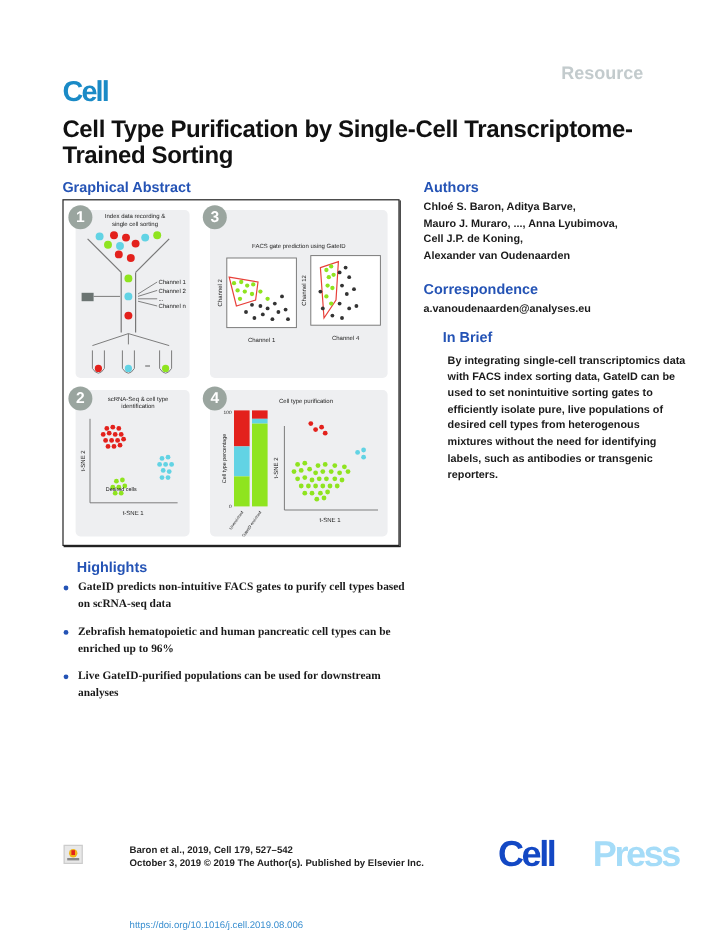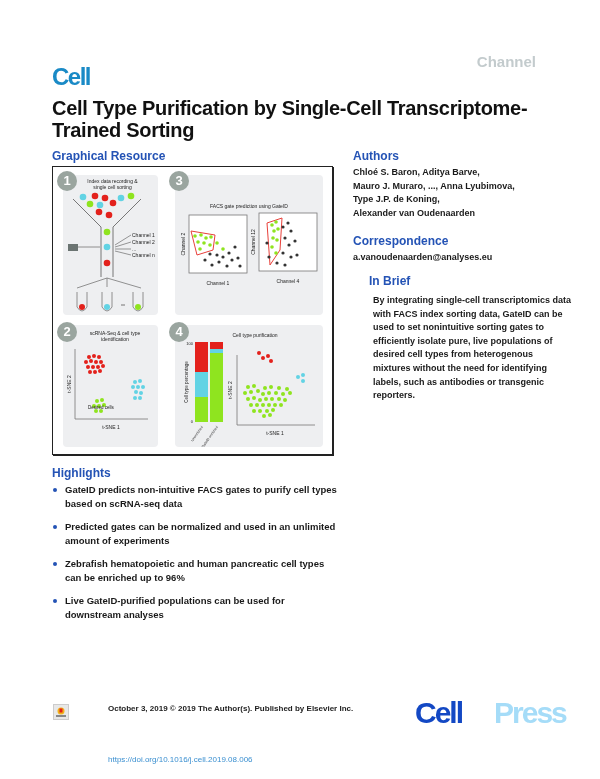--- a/index.html
+++ b/index.html
@@ -9,38 +9,38 @@
   .journal { left: 52px; top: 63px; font-size: 24px; font-weight: bold; color: #1a8ac6; letter-spacing: -1.5px; }
   .title { left: 52px; top: 97px; width: 500px; font-size: 20px; font-weight: bold; line-height: 22px; color: #111; letter-spacing: -0.3px; }
   .sec-h { font-size: 12px; font-weight: bold; color: #2453b5; }
   .ga-h { left: 52px; top: 149px; }
   .frame { left: 52px; top: 166px; width: 279px; height: 287px; border: 1.5px solid #222; box-shadow: 1px 1px 0 #222; background: #fff; }
   .panel { position: absolute; background: #eeeff1; border-radius: 4px; }
   .badge { position: absolute; width: 20px; height: 20px; border-radius: 50%; background: #9aa59f; color: #fff; font-size: 13px; font-weight: bold; text-align: center; line-height: 20px; }
   .ptxt { position: absolute; font-size: 5px; text-align: center; color: #222; line-height: 6px; }
   .right-col { left: 353px; width: 210px; }
   .rtext { font-size: 9px; line-height: 13.6px; color: #1a1a1a; font-weight: bold; }
-  .hl-list { left: 52px; top: 483px; width: 290px; margin: 0; padding: 0; list-style: none; }
+  .hl-list { left: 52px; top: 483px; width: 290px; margin: 0; padding: 0; list-style: none; font-family: Liberation Serif, serif; }
   .hl-list li { position: relative; padding-left: 13px; font-size: 9.5px; line-height: 14px; margin-bottom: 9px; color: #1a1a1a; font-weight: bold; }
   .hl-list li .bullet { position: absolute; left: 1px; top: 5px; width: 4px; height: 4px; border-radius: 50%; background: #2453b5; }
   .footer-txt { left: 108px; top: 703px; font-size: 8px; line-height: 11px; color: #222; font-weight: bold; }
   .doi { color: #3a8fd0; font-weight: normal; margin-top: 40px; }
   .cellpress { left: 415px; top: 696px; font-size: 30px; font-weight: bold; letter-spacing: -2px; }
   .cp1 { color: #1348c4; } .cp2 { color: #a5dcf8; padding-left: 32px; }
   .crossmark { left: 53px; top: 704px; width: 14px; height: 14px; background: #e8e8e8; border: 1px solid #ccc; }
   svg text { font-family: "Liberation Sans", sans-serif; }
 </style>
 </head>
 <body>
 
-<div class="abs resource">Channel</div>
+<div class="abs resource">Resource</div>
 <div class="abs journal">Cell</div>
 <div class="abs title">Cell Type Purification by Single-Cell Transcriptome-Trained Sorting</div>
 
-<div class="abs sec-h ga-h">Graphical Resource</div>
+<div class="abs sec-h ga-h">Graphical Abstract</div>
 
 <div class="abs frame">
 
   <div class="panel" style="left:10px; top:8px; width:95px; height:140px;">
     <div class="ptxt" style="left:22px; top:3px; width:55px;">Index data recording &amp; single cell sorting</div>
     <svg width="95" height="140" style="position:absolute;left:0;top:0;">
       <line x1="10" y1="24" x2="38" y2="52" stroke="#777" stroke-width="1"></line>
       <line x1="78" y1="24" x2="50" y2="52" stroke="#777" stroke-width="1"></line>
       <line x1="38" y1="52" x2="38" y2="102" stroke="#777" stroke-width="1"></line>
       <line x1="50" y1="52" x2="50" y2="102" stroke="#777" stroke-width="1"></line>
@@ -255,42 +255,42 @@
       <text x="57" y="65" font-size="5" text-anchor="middle" fill="#222" transform="rotate(-90 57 65)">t-SNE 2</text>
     </svg>
   </div>
   <div class="badge" style="left:116px; top:155px;">4</div>
 </div>
 
 <div class="abs sec-h right-col" style="top:149px;">Authors</div>
 <div class="abs right-col rtext" style="top:166px;">
   <div>Chloé S. Baron, Aditya Barve,</div>
   <div>Mauro J. Muraro, ..., Anna Lyubimova,</div>
-  <div>Type J.P. de Koning,</div>
+  <div>Cell J.P. de Koning,</div>
   <div>Alexander van Oudenaarden</div>
 </div>
 
 <div class="abs sec-h right-col" style="top:234px;">Correspondence</div>
 <div class="abs right-col rtext" style="top:251px;">a.vanoudenaarden@analyses.eu</div>
 
 <div class="abs sec-h right-col" style="top:274px;padding-left:16px;">In Brief</div>
 <div class="abs right-col rtext" style="top:294px; width:200px;margin-left:20px;">By integrating single-cell transcriptomics data with FACS index sorting data, GateID can be used to set nonintuitive sorting gates to efficiently isolate pure, live populations of desired cell types from heterogenous mixtures without the need for identifying labels, such as antibodies or transgenic reporters.</div>
 
-<div class="abs sec-h" style="left:52px; top:466px;">Highlights</div>
+<div class="abs sec-h" style="left:64px; top:466px;">Highlights</div>
 <ul class="abs hl-list">
   <li><span class="bullet"></span><span>GateID predicts non-intuitive FACS gates to purify cell types based on scRNA-seq data</span></li>
-  <li><span class="bullet"></span><span>Predicted gates can be normalized and used in an unlimited amount of experiments</span></li>
   <li><span class="bullet"></span><span>Zebrafish hematopoietic and human pancreatic cell types can be enriched up to 96%</span></li>
   <li><span class="bullet"></span><span>Live GateID-purified populations can be used for downstream analyses</span></li>
 </ul>
 
 <div class="abs crossmark">
   <svg width="14" height="14" style="position:absolute;left:0;top:0;">
     <circle cx="7" cy="6" r="3.5" fill="#f0b41a"></circle>
     <rect x="5.5" y="3.5" width="3" height="4" fill="#e3211c"></rect>
     <rect x="2" y="10" width="10" height="2" fill="#888"></rect>
   </svg>
 </div>
 <div class="abs footer-txt">
+  <div>Baron et al., 2019, Cell 179, 527–542</div>
   <div>October 3, 2019 © 2019 The Author(s). Published by Elsevier Inc.</div>
   <div class="doi">https://doi.org/10.1016/j.cell.2019.08.006</div>
 </div>
 <div class="abs cellpress"><span class="cp1">Cell</span><span class="cp2">Press</span></div>
 
 </body></html>

